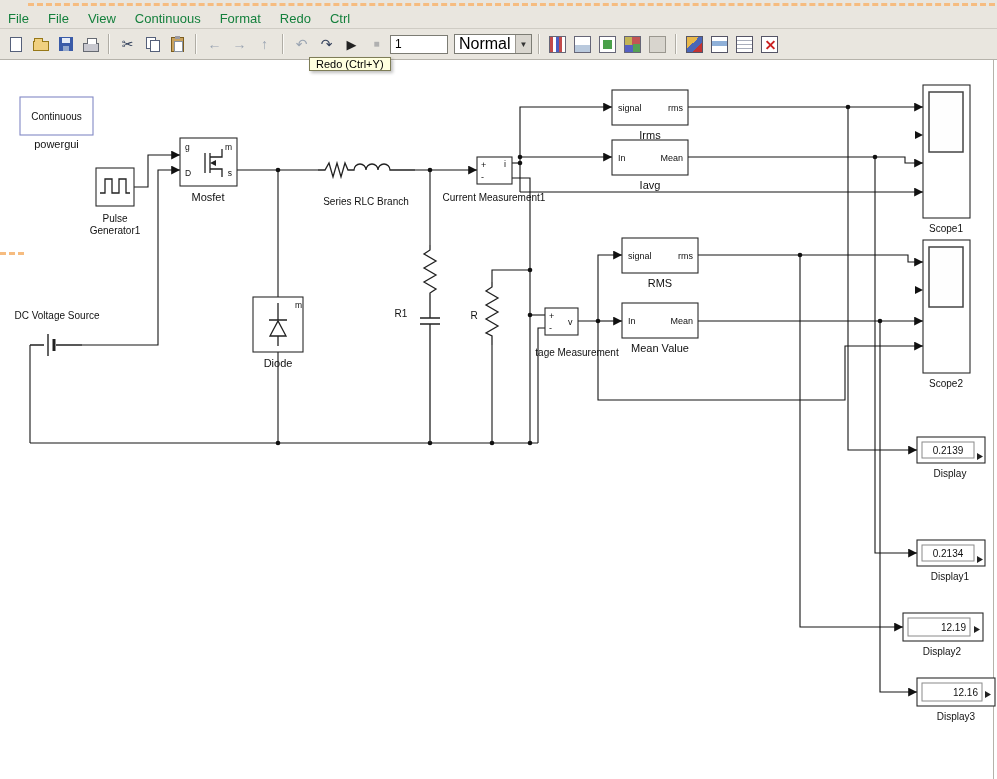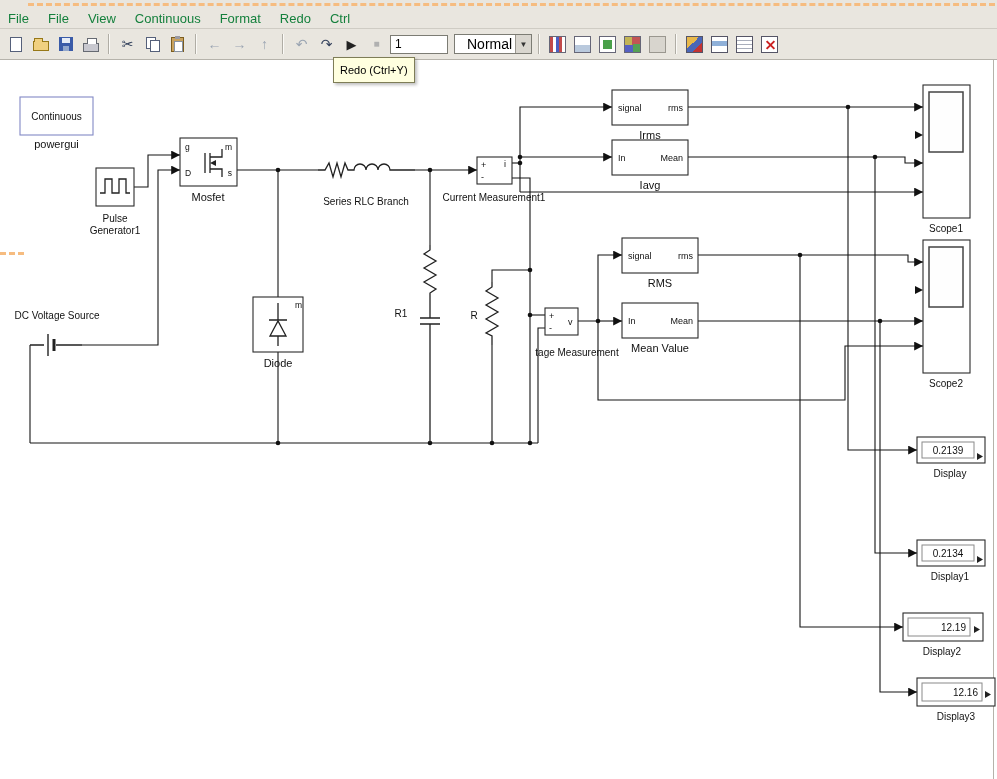--- a/index.html
+++ b/index.html
@@ -29,21 +29,21 @@
   .tsep { width:2px; height:20px; border-left:1px solid #b0ada5; border-right:1px solid #fbfaf7;
           margin:0 4px; }
   .g-dis { color:#9aa4b2; }
   .g-run { color:#222; font-size:13px; }
   .g-stop { color:#b0b0b0; font-size:10px; }
 
   .simtime { width:58px; height:19px; border:1px solid #7c7c74; background:#fff;
              font-size:12px; padding:0 4px; font-family:"Liberation Sans",sans-serif; }
   .combo { width:78px; height:20px; border:1px solid #7c7c74; background:#fff;
            display:flex; align-items:center; position:relative; margin-left:4px; }
-  .combo .val { font-size:14px; padding-left:12px; flex:1; }
+  .combo .val { font-size:16px; padding-left:4px; flex:1; }
   .combo .btn { width:16px; height:18px; background:#d9d6cf; border-left:1px solid #9a978f;
                 display:flex; align-items:center; justify-content:center; font-size:8px; color:#333; }
 
   
   .icon-new { width:12px; height:15px; background:#fff; border:1px solid #55607a; }
   .icon-open { position:relative; width:16px; height:10px; background:#f0d080;
                border:1px solid #977817; margin-top:4px; }
   .icon-open::before { content:""; position:absolute; top:-4px; left:0; width:7px; height:3px;
                background:#f0d080; border:1px solid #977817; border-bottom:none; }
   .icon-save { width:14px; height:14px; background:#3a5ba8; position:relative; }
@@ -71,21 +71,21 @@
   .t6 { background:linear-gradient(135deg,#e8b84a 0 40%,#4a66b8 40% 70%,#c23333 70%); border:1px solid #556; }
   .t7 { background:linear-gradient(#fff 30%,#8fb0d8 30% 60%,#fff 60%); border:1px solid #556; }
   .t8 { background:repeating-linear-gradient(#fff 0 3px,#a9aebb 3px 4px); border:1px solid #556; }
   .t9 { background:#fff; border:1px solid #556; position:relative; }
   .t9::before, .t9::after { content:""; position:absolute; left:3px; top:7px; width:11px; height:2px; background:#c22; }
   .t9::before { transform:rotate(45deg); } .t9::after { transform:rotate(-45deg); }
 
   
   .tooltip { position:absolute; top:57px; left:309px; z-index:11;
              background:#ffffdf; border:1px solid #7e7d57; color:#000;
-             font-size:11px; padding:6px 6px; box-shadow:2px 2px 3px rgba(0,0,0,.25);margin-left:24px; }
+             font-size:11px; padding:0 6px; box-shadow:2px 2px 3px rgba(0,0,0,.25); }
 
   
   .canvas { position:absolute; top:60px; left:0; width:997px; height:719px; background:#fff; }
   svg text { font-family:"Liberation Sans", sans-serif; fill:#111; }
   .f8 { font-size:8.5px; } .f9 { font-size:9px; } .f10 { font-size:10px; } .f11 { font-size:11px; }
   .blk { fill:#ffffff; stroke:#2b2b2b; stroke-width:1.1; }
   .wire { fill:none; stroke:#151515; stroke-width:1.1; }
   .sym { fill:none; stroke:#222; stroke-width:1.3; }
 </style>
 </head>

